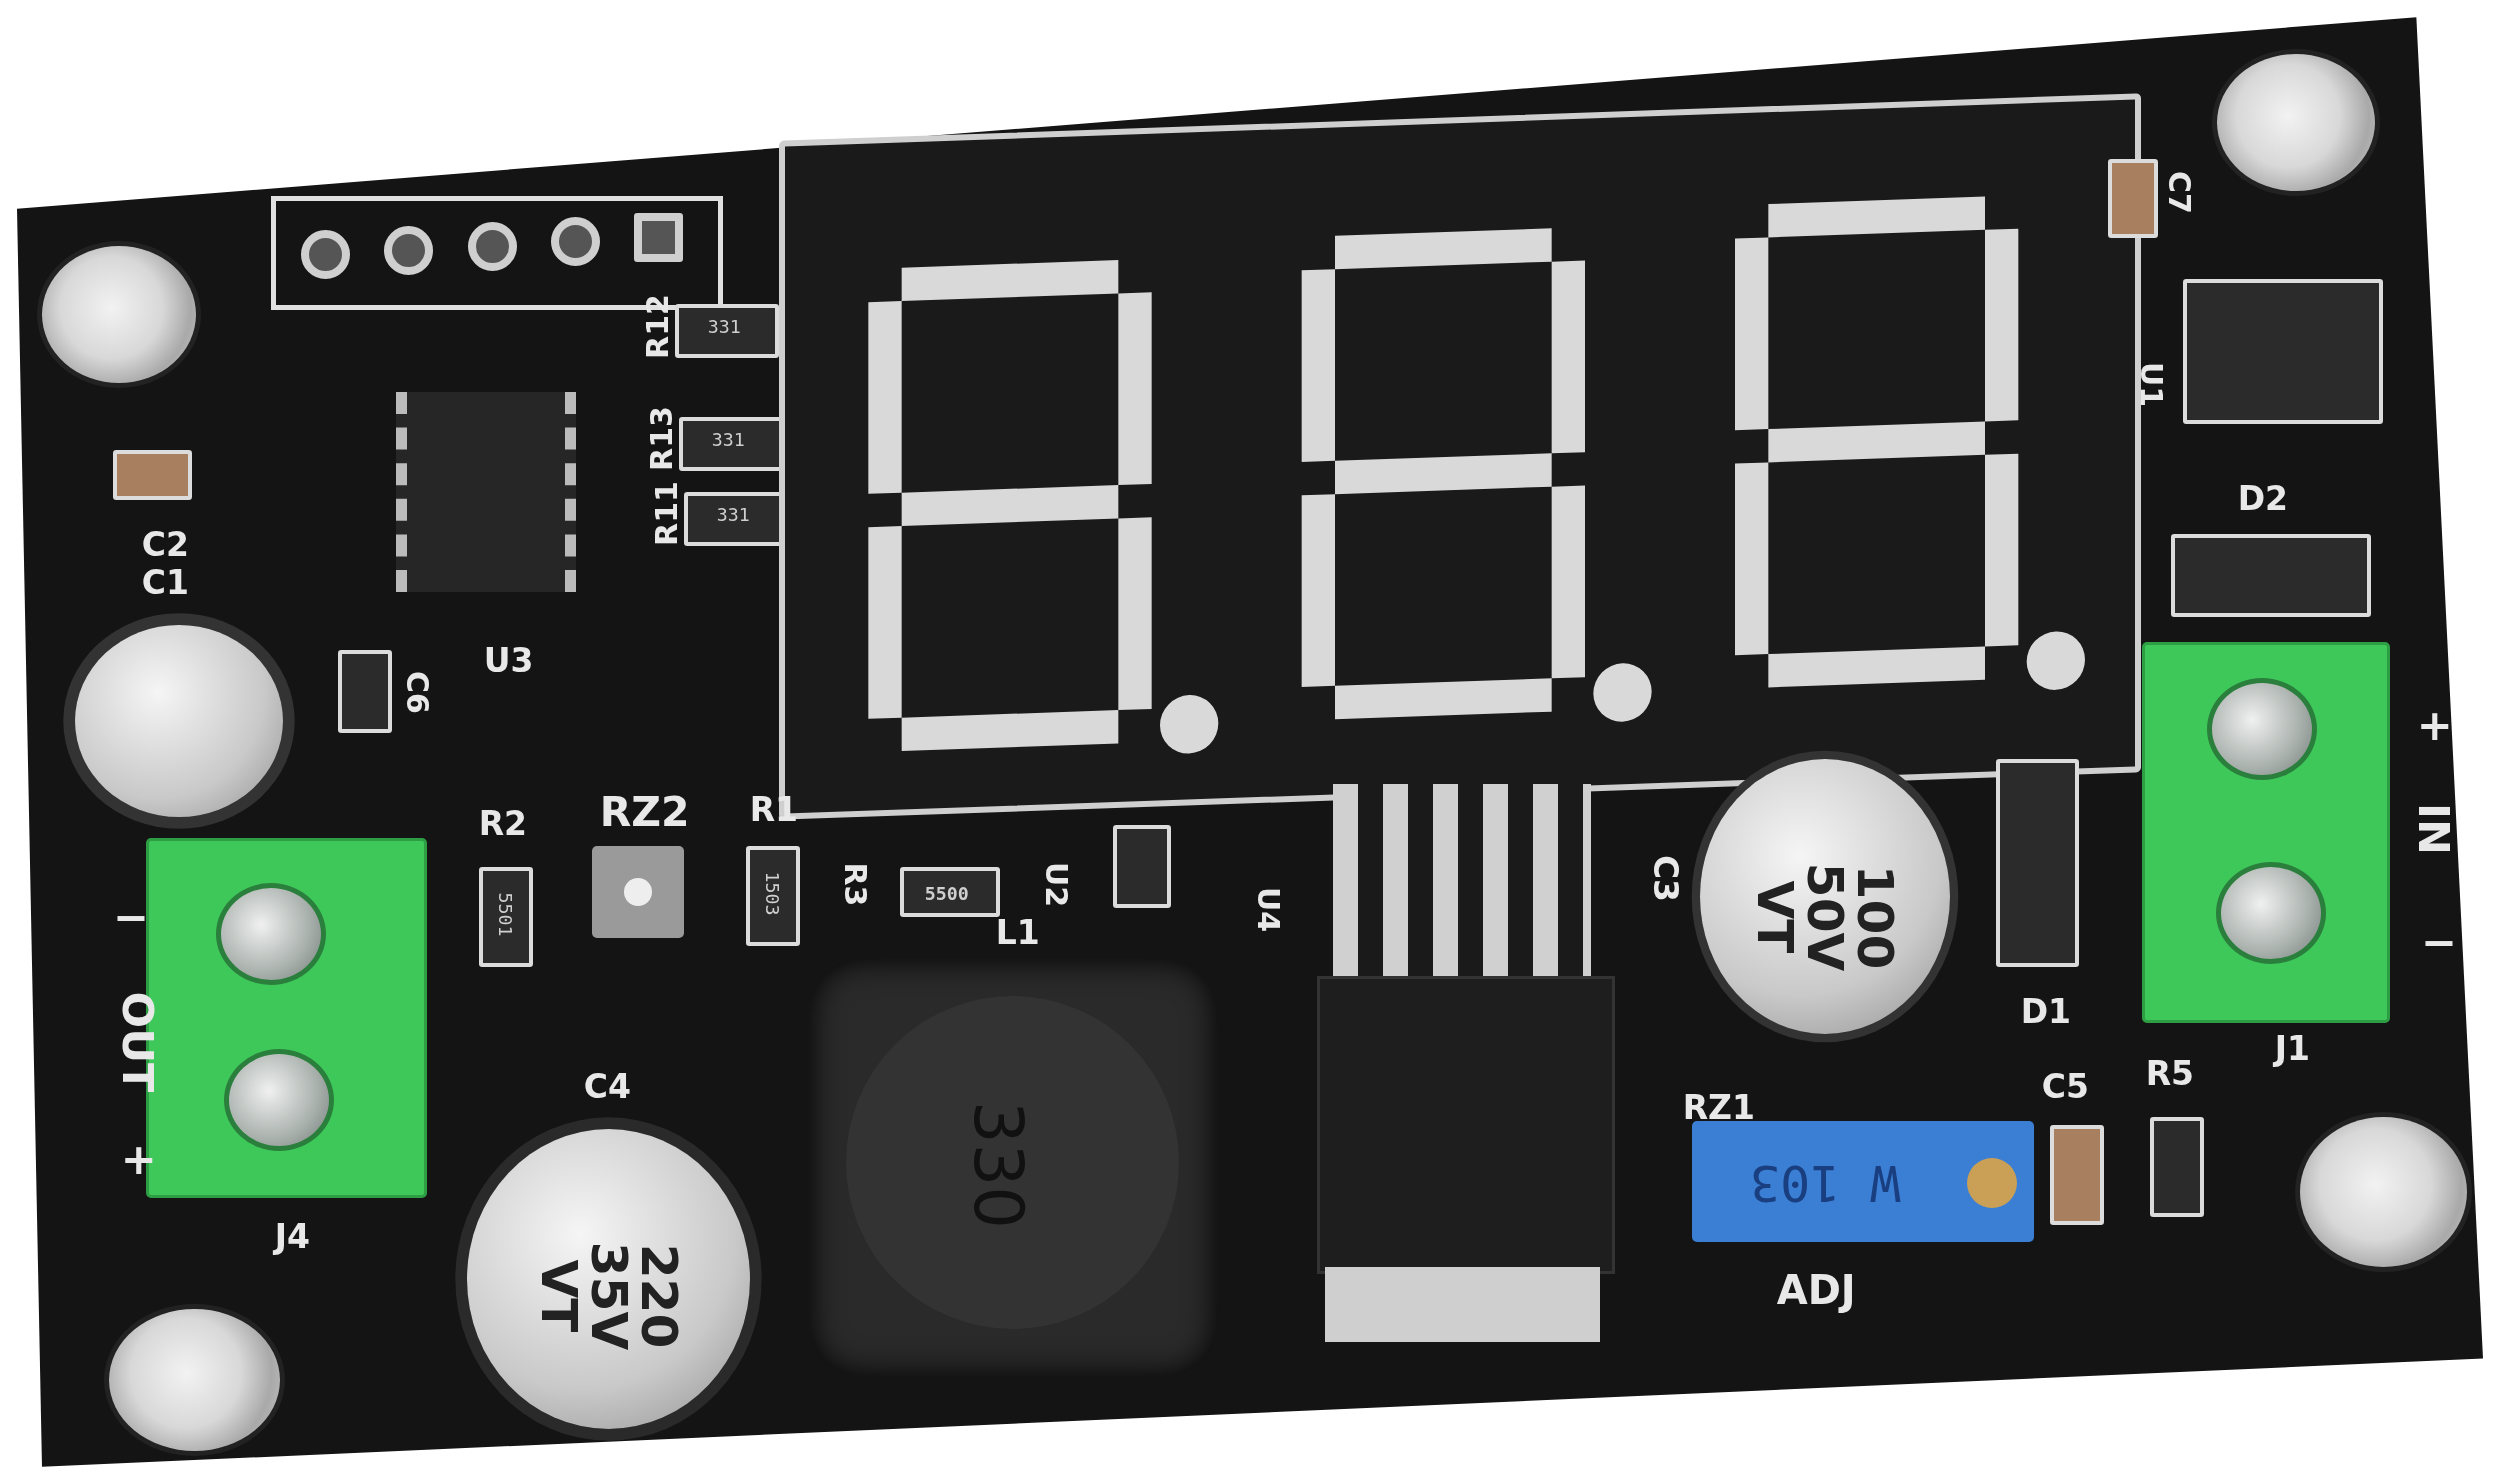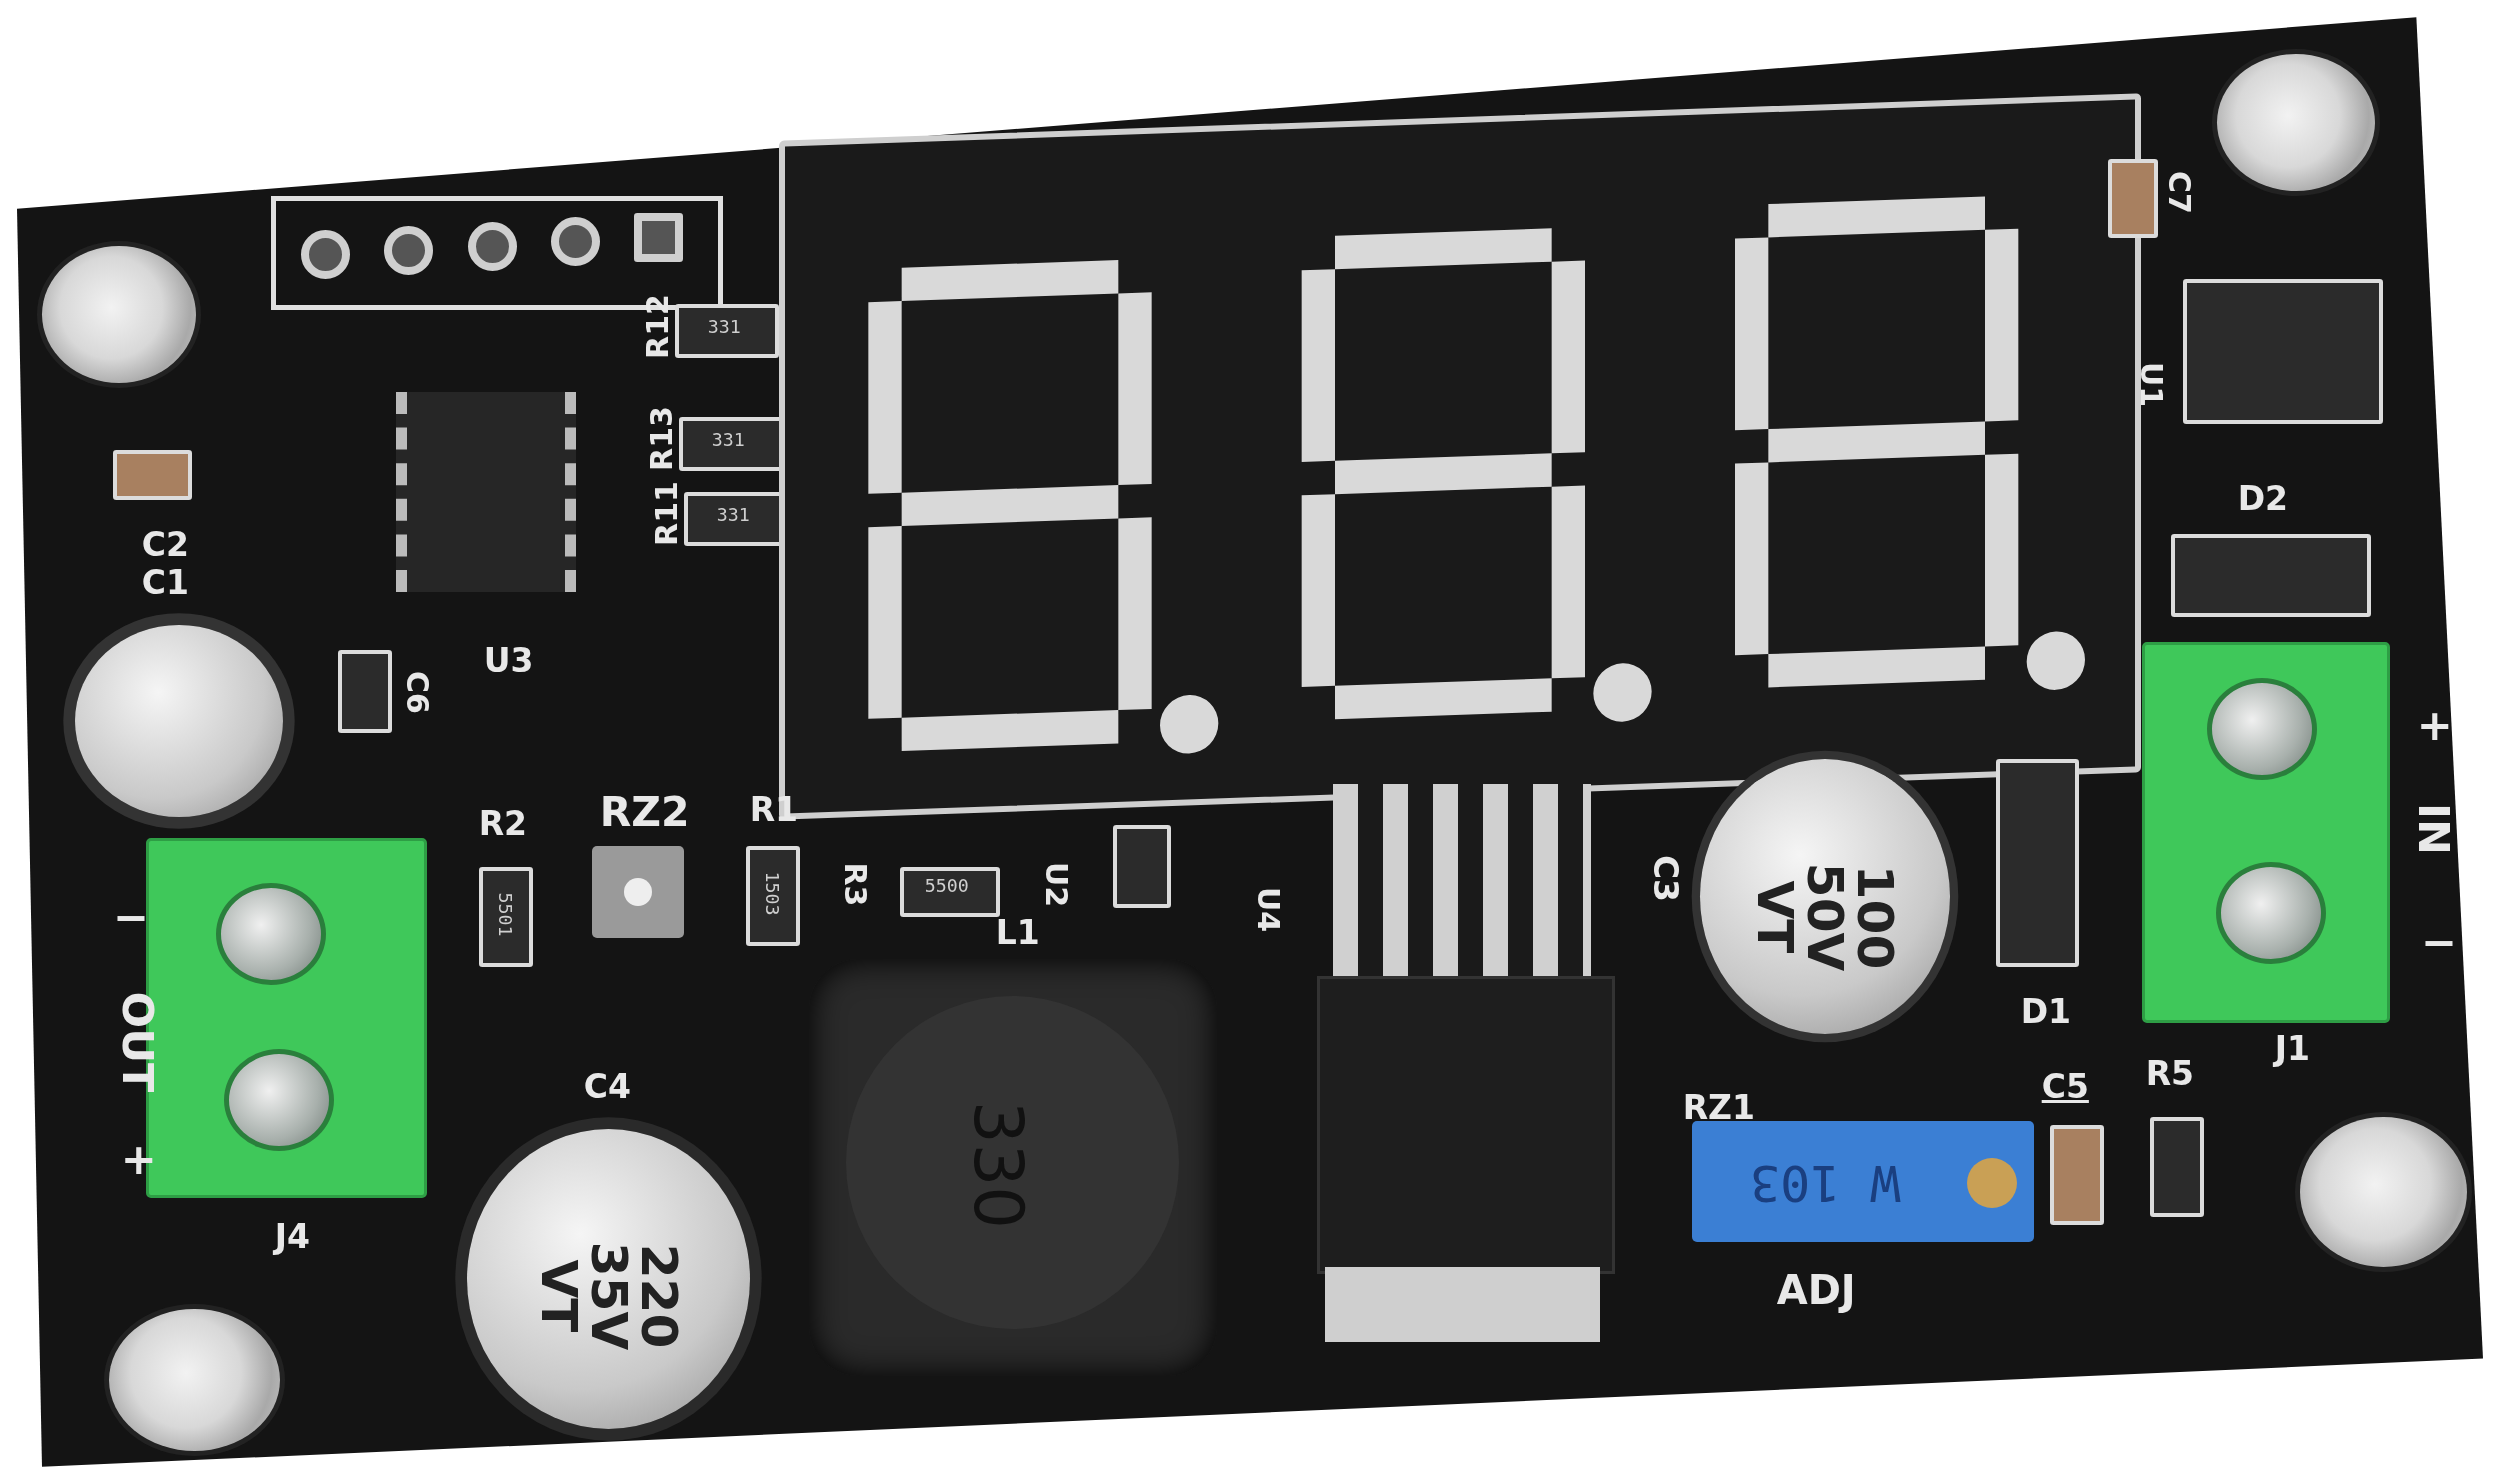--- a/index.html
+++ b/index.html
@@ -124,41 +124,41 @@
   </div>
   <div class="silk" style="left:1625px;top:842px;font-size:33px;transform:rotate(90deg);">C3</div>
 
   <div class="silk" style="left:1666px;top:1071px;font-size:33px;">RZ1</div>
   <div style="position:absolute;left:1675px;top:1104px;width:342px;height:121px;background:#3b7fd4;border-radius:5px;">
     <span style="position:absolute;left:58px;top:33px;font-size:50px;color:#1a3f80;font-family:'DejaVu Sans Mono',monospace;transform:rotate(180deg);">W 103</span>
     <div style="position:absolute;left:275px;top:37px;width:50px;height:50px;border-radius:50%;background:#c9a055;"></div>
   </div>
   <div class="silk" style="left:1760px;top:1250px;font-size:40px;">ADJ</div>
 
-  <div class="silk" style="left:2025px;top:1050px;font-size:33px;text-decoration:underline;">C5</div>
+  <div class="silk" style="left:2025px;top:1050px;font-size:33px;">C5</div>
   <div class="smd" style="left:2033px;top:1108px;width:46px;height:92px;background:#a88060;"></div>
   <div class="silk" style="left:2129px;top:1037px;font-size:33px;">R5</div>
   <div class="smd" style="left:2133px;top:1100px;width:46px;height:92px;"></div>
 
   <div style="position:absolute;left:1300px;top:767px;width:292px;height:567px;">
     <div style="position:absolute;left:16.7px;top:0;width:258px;height:192px;background:repeating-linear-gradient(90deg,#d0d0d0 0 25px,#1a1a1a 25px 50px);"></div>
     <div style="position:absolute;left:0;top:192px;width:292px;height:292px;background:#1e1e1e;border:3.3px solid #333;"></div>
     <div style="position:absolute;left:8.3px;top:483px;width:275px;height:75px;background:#cfcfcf;"></div>
   </div>
   <div class="silk" style="left:1229px;top:875px;font-size:30px;transform:rotate(90deg);">U4</div>
 
   <div class="silk" style="left:979px;top:896px;font-size:33px;">L1</div>
   <div style="position:absolute;left:792px;top:942px;width:408px;height:417px;background:#2a2a2a;border-radius:50px;box-shadow:inset 0 0 33px #000;">
     <div style="position:absolute;left:37px;top:37px;width:333px;height:333px;border-radius:50%;background:#333;"></div>
     <span style="position:absolute;left:125px;top:167px;font-size:67px;color:#111;font-family:'DejaVu Sans',sans-serif;transform:rotate(90deg);">330</span>
   </div>
 
   <div class="silk" style="left:817px;top:850px;font-size:30px;transform:rotate(90deg);">R3</div>
   <div class="smd" style="left:883px;top:850px;width:92px;height:42px;">
-      <span class="smdlab" style="left:21px;top:4px;">5500</span>
+      <span class="smdlab" style="left:21px;top:12px;font-weight:bold;">5500</span>
     </div>
   <div class="silk" style="left:1017px;top:850px;font-size:30px;transform:rotate(90deg);">U2</div>
   <div class="smd" style="left:1096px;top:808px;width:50px;height:75px;"></div>
 
   <div class="silk" style="left:733px;top:762px;font-size:33px;margin-top:11px;">R1</div>
   <div class="smd" style="left:729px;top:829px;width:46px;height:92px;">
       <span class="smdlab" style="left:0;top:33px;transform:rotate(90deg);">1503</span>
     </div>
   <div class="silk" style="left:583px;top:771px;font-size:41px;">RZ2</div>
   <div style="position:absolute;left:575px;top:829px;width:92px;height:92px;background:#9a9a9a;border-radius:5px;">

